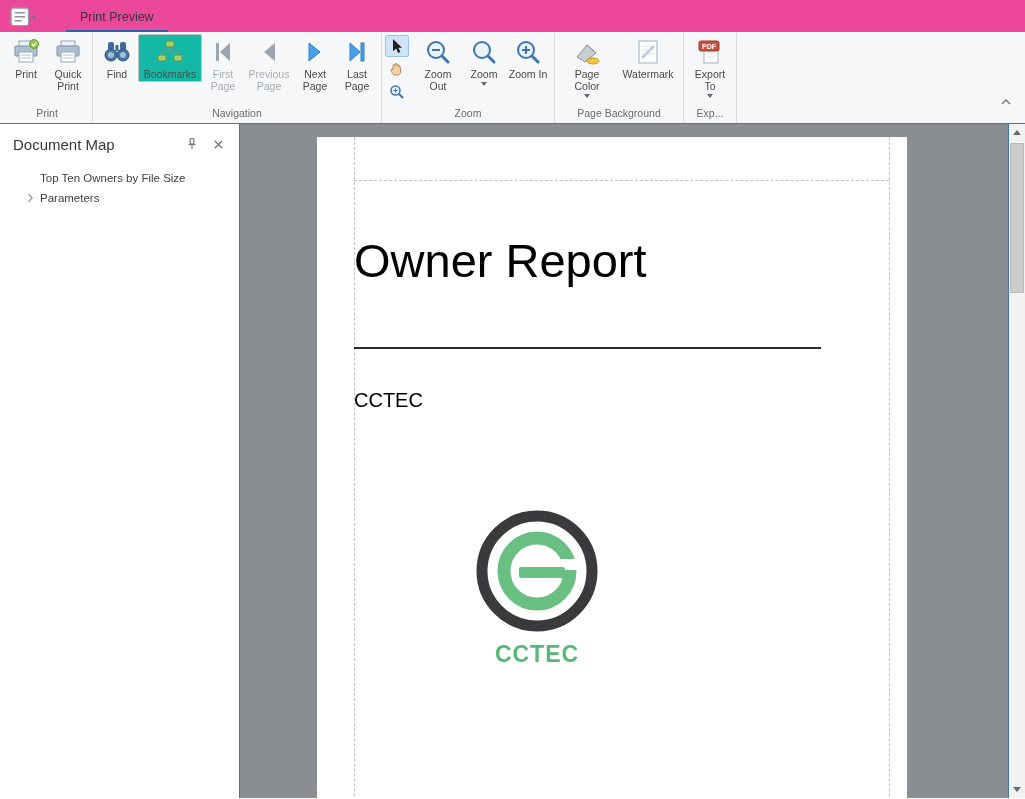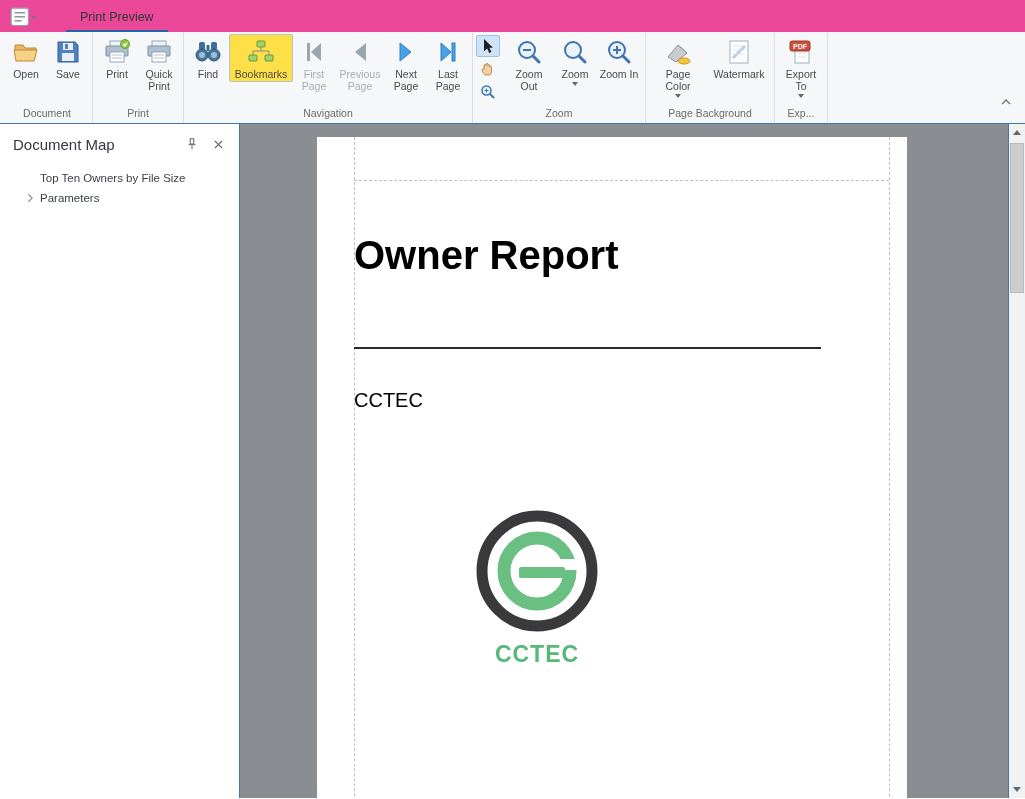--- a/index.html
+++ b/index.html
@@ -13,21 +13,21 @@
 
   .ribbon-body { height:92px; background:#f6f7f8; border-bottom:1px solid #4176ae; display:flex; align-items:stretch; position:relative; padding-left:2px; }
   .rgroup { display:flex; flex-direction:column; border-right:1px solid #dcdee0; padding:0 3px; }
   .rgroup-buttons { flex:1; display:flex; align-items:flex-start; padding-top:2px; }
   .rgroup-label { text-align:center; font-size:10.5px; color:#6b6b6b; padding:2px 4px 4px; white-space:nowrap; }
 
   .rbtn { display:flex; flex-direction:column; align-items:center; padding:3px 2px 1px; border:1px solid transparent; border-radius:2px;
           color:#4a4a4a; font-size:10.5px; line-height:12px; text-align:center; cursor:default; }
   .rbtn .icon { width:28px; height:28px; flex:none; }
   .rbtn .lbl { margin-top:2px; }
-  .rbtn.active { background:#fde047; border-color:#bfc1c3; }
+  .rbtn.active { background:#14b8a6; border-color:#bfc1c3; }
   .rbtn.disabled { color:#a6adb4; }
   .w40{width:42px;} .w46{width:46px;align-items:center;} .w50{width:50px;} .w56{width:58px;} .w62{width:64px;} .w66{width:68px;}
   .caret { width:0; height:0; border-left:3.5px solid transparent; border-right:3.5px solid transparent; border-top:4px solid #5f6a73; margin-top:2px; }
 
   .small-col { display:flex; flex-direction:column; width:26px; margin:1px 2px 0 0; }
   .sbtn { width:24px; height:22px; margin-bottom:1px; display:flex; align-items:center; justify-content:center; border:1px solid transparent; border-radius:2px; cursor:default; }
   .sbtn.selected { background:#cfe3f6; border-color:#9cc3e5; }
   .sbtn svg { width:16px; height:16px; }
 
   .ribbon-collapse { position:absolute; right:10px; bottom:14px; width:18px; height:14px; display:flex; align-items:center; justify-content:center; cursor:default; }
@@ -46,21 +46,21 @@
   .tchev { width:12px; display:flex; justify-content:center; flex:none; }
   .ind0 { padding-left:6px; } .ind1 { padding-left:24px; }
   .tlabel { margin-left:4px; white-space:nowrap; }
   .noexp { margin-left:16px; }
 
   
   .preview { position:relative; flex:1; background:#8a8d92; overflow:hidden; }
   .page { position:absolute; left:77px; top:13px; width:590px; height:900px; background:#fff; }
   .guide-v { position:absolute; top:0; bottom:0; border-left:1px dashed #bdc0c4; }
   .guide-h { position:absolute; border-top:1px dashed #bdc0c4; }
-  .report-title { position:absolute; left:37px; top:96px; font-size:40px; color:#000;font-weight:bold; }
+  .report-title { position:absolute; left:37px; top:96px; font-size:47px; color:#000; }
   .report-rule { position:absolute; left:37px; top:210px; width:467px; border-top:2px solid #2b2b2b; }
   .report-company { position:absolute; left:37px; top:252px; font-size:20px; color:#000; }
   .logo-block { position:absolute; left:150px; top:372px; width:140px; text-align:center; }
   .logo-block svg { width:132px; height:128px; }
   .logo-text { font-size:23px; font-weight:bold; color:#57b878; letter-spacing:1px; margin-top:0; }
 
   
   .scrollbar { width:17px; flex:none; background:#f2f2f2; border-left:1px solid #4176ae; position:relative; }
   .sb-btn { position:absolute; left:0; width:16px; height:17px; display:flex; align-items:center; justify-content:center; background:#f2f2f2; cursor:default; }
   .sb-up { top:0; } .sb-down { bottom:0; }
@@ -81,41 +81,20 @@
           <line x1="4" y1="8.5" x2="13" y2="8.5" stroke="#6b7680"></line>
           <line x1="4" y1="12" x2="10" y2="12" stroke="#6b7680"></line>
           <path d="M19 8h4l-2 2.6z" fill="#6b7680"></path>
         </svg>
     </div>
     <div class="tab">Print Preview</div>
   </div>
 
   <div class="ribbon-body">
 
-    <div class="rgroup">
-      <div class="rgroup-buttons">
-        <div class="rbtn w40">
-          <svg class="icon" viewBox="0 0 28 28">
-              <path d="M3 7h8l2 3h11v3H3z" fill="#e9b864" stroke="#b98a33"></path>
-              <path d="M2 12h23l-3 11H4z" fill="#f6d287" stroke="#b98a33"></path>
-            </svg>
-          <span class="lbl">Open</span>
-        </div>
-        <div class="rbtn w40">
-          <svg class="icon" viewBox="0 0 28 28">
-              <path d="M4 4h17l3 3v17H4z" fill="#4f81c2" stroke="#2e5d99"></path>
-              <rect x="9" y="5" width="10" height="7" fill="#e8eef7"></rect>
-              <rect x="11" y="6" width="3" height="5" fill="#4f81c2"></rect>
-              <rect x="8" y="15" width="12" height="8" fill="#e8eef7"></rect>
-            </svg>
-          <span class="lbl">Save</span>
-        </div>
-      </div>
-      <div class="rgroup-label">Document</div>
-    </div>
 
     <div class="rgroup">
       <div class="rgroup-buttons">
         <div class="rbtn w40">
           <svg class="icon" viewBox="0 0 28 28">
               <rect x="7" y="3" width="14" height="6" fill="#eef2f6" stroke="#93a7ba"></rect>
               <rect x="3" y="8" width="22" height="10" rx="1" fill="#aebfd0" stroke="#7b92a8"></rect>
               <rect x="7" y="14" width="14" height="10" fill="#fff" stroke="#93a7ba"></rect>
               <line x1="9" y1="17" x2="19" y2="17" stroke="#b6c2cd"></line>
               <line x1="9" y1="20" x2="19" y2="20" stroke="#b6c2cd"></line>

